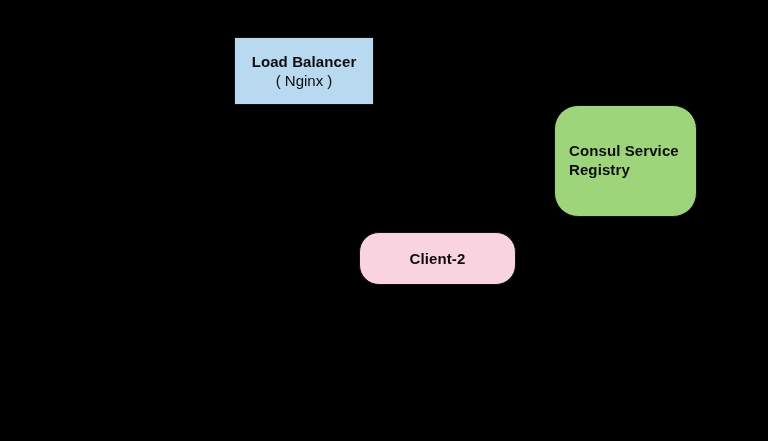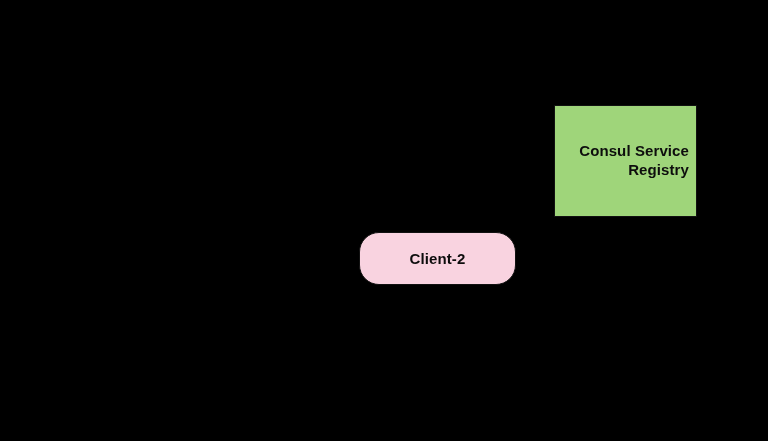--- a/index.html
+++ b/index.html
@@ -24,21 +24,22 @@
     flex-direction: column;
   }
   .node.center {
     align-items: center;
     justify-content: center;
     text-align: center;
   }
   .node.topleft {
     align-items: flex-start;
     justify-content: flex-start;
-    text-align: right;
+    text-align: left;
+    border-radius: 24px;
   }
   .node-title {
     font-weight: bold;
     font-size: 15px;
     line-height: 19px;
     letter-spacing: 0.1px;
     white-space: nowrap;
   }
   .node-subtitle {
     font-weight: normal;
@@ -93,20 +94,24 @@
 </style>
 </head>
 <body>
 
 <div id="canvas">
 
   <div class="edge" id="edge-client1-lb" style="left:178px; top:105px; width:1px; height:127px;"></div>
   <div class="edge" id="edge-client2-lb" style="left:429px; top:105px; width:1px; height:127px;"></div>
   <div class="edge" style="left:178px; top:139px; width:251px; height:1px;"></div>
 
+  <div class="node center" id="load-balancer">
+    <div class="node-title">Load Balancer</div>
+    <div class="node-subtitle">( Nginx )</div>
+  </div>
 
   <div class="node topleft" id="consul-registry">
     <div class="node-title wrap">Consul Service Registry</div>
   </div>
 
 
   <div class="node center" id="client-2">
     <div class="node-title">Client-2</div>
   </div>
 

